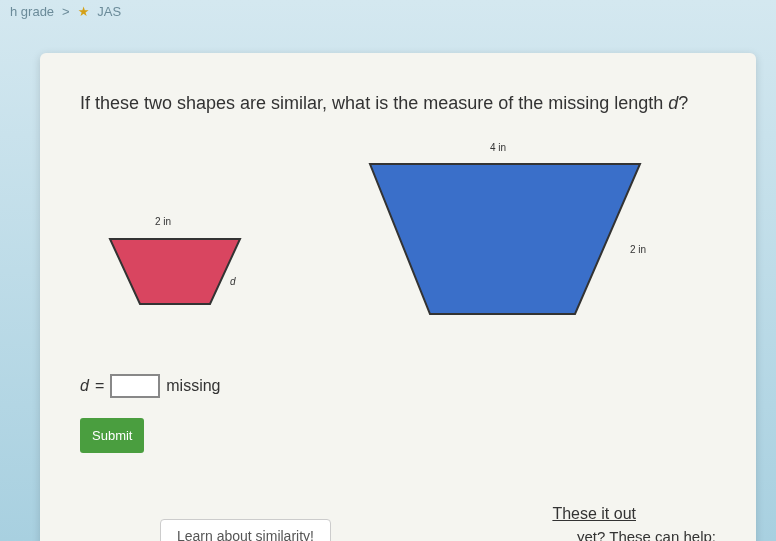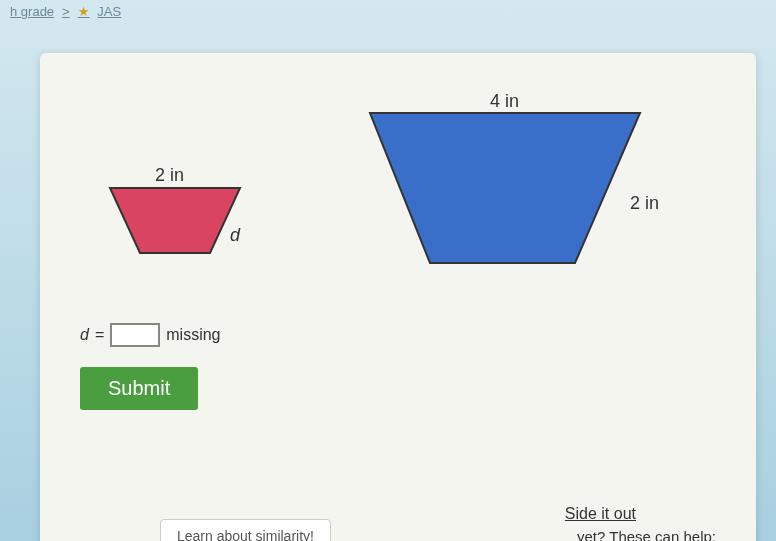--- a/index.html
+++ b/index.html
@@ -10,21 +10,20 @@
       height: 541px;
       overflow: hidden;
     }
     .breadcrumb {
       padding: 4px 10px;
       font-size: 13px;
       color: #6b8b99;
       display: flex;
       align-items: center;
       gap: 8px;
-      text-decoration: underline;
     }
     .breadcrumb .star { color: #d4a017; }
     .main-card {
       background: #f5f5f0;
       margin: 30px 20px 0 40px;
       padding: 40px 40px 0 40px;
       border-radius: 6px 6px 0 0;
       box-shadow: 0 2px 8px rgba(0,0,0,0.15);
       height: 500px;
       position: relative;
@@ -46,21 +45,21 @@
       left: 10px;
       top: 80px;
     }
     .shape-large {
       position: absolute;
       left: 250px;
       top: 0;
     }
     .label {
       position: absolute;
-      font-size: 18px;
+      font-size: 10px;
       color: #333;
       font-weight: 500;
     }
     .answer-row {
       display: flex;
       align-items: center;
       gap: 6px;
       font-size: 16px;
       color: #333;
       margin-bottom: 20px;
@@ -71,22 +70,22 @@
       height: 24px;
       border: 2px solid #888;
       background: white;
       padding: 2px 4px;
       font-size: 14px;
     }
     .submit-btn {
       background: #4a9e3f;
       color: white;
       border: none;
-      padding: 10px 28px;
-      font-size: 20px;
+      padding: 10px 12px;
+      font-size: 13px;
       border-radius: 3px;
       cursor: pointer;
     }
     .work-it-out {
       position: absolute;
       right: 120px;
       bottom: 30px;
       font-size: 16px;
       color: #333;
       display: flex;
@@ -117,20 +116,23 @@
 <body>
 
 <div class="breadcrumb">
   <span>h grade</span>
   <span>&gt;</span>
   <span class="star">★</span>
   <span>JAS</span>
 </div>
 
 <div class="main-card">
+  <div class="question">
+    <span>If these two shapes are similar, what is the measure of the missing length </span><i>d</i><span>?</span>
+  </div>
 
   <div class="shapes-area">
     <div class="shape-small">
       <svg width="180" height="100">
         <polygon points="20,15 150,15 120,80 50,80" fill="#d94560" stroke="#333" stroke-width="2"></polygon>
       </svg>
       <span class="label" style="left:65px; top:-8px;">2 in</span>
       <span class="label" style="left:140px; top:52px; font-style:italic;">d</span>
     </div>
 
@@ -146,20 +148,20 @@
   <div class="answer-row">
     <i>d</i>
     <span>=</span>
     <input class="answer-input" type="text" value="" style="">
     <span>missing</span>
   </div>
 
   <button class="submit-btn">Submit</button>
 
   <div class="work-it-out">
-    <span class="underline">Side it out</span>
+    <span class="underline">These it out</span>
   </div>
   <div class="help-text">yet? These can help:</div>
 
   <div class="learn-box">
     <span>Learn about similarity!</span>
   </div>
 </div>
 
 </body></html>

